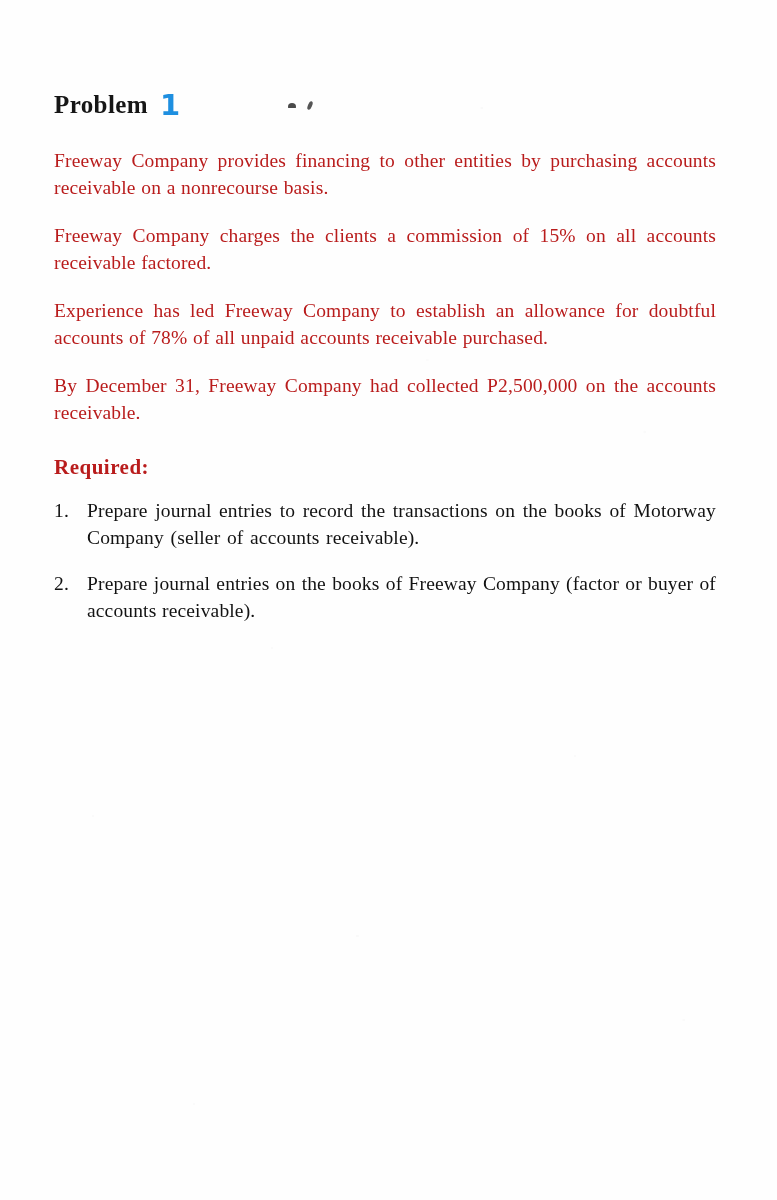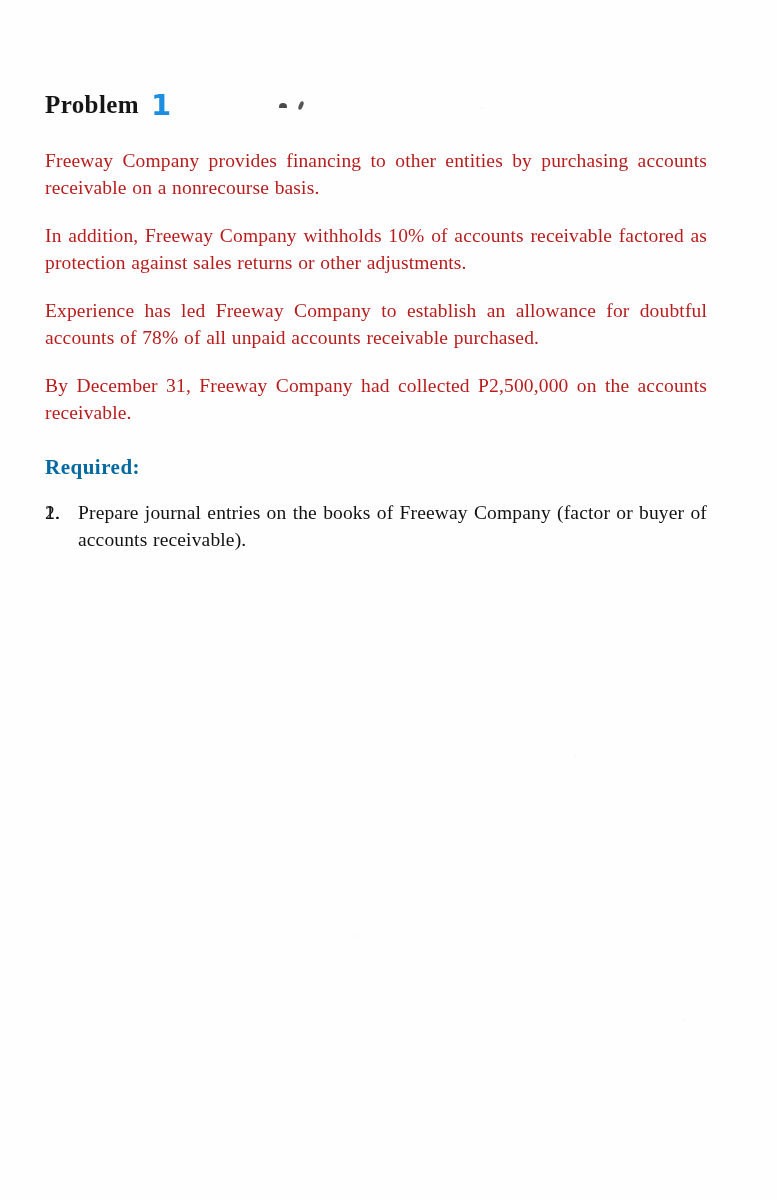--- a/index.html
+++ b/index.html
@@ -40,21 +40,21 @@
       radial-gradient(circle at 74% 63%, rgba(0,0,0,0.04) 0 1.2px, rgba(0,0,0,0) 1.6px),
       radial-gradient(circle at 46% 78%, rgba(0,0,0,0.05) 0 1.1px, rgba(0,0,0,0) 1.5px),
       radial-gradient(circle at 88% 85%, rgba(0,0,0,0.04) 0 1.2px, rgba(0,0,0,0) 1.6px),
       radial-gradient(circle at 25% 92%, rgba(0,0,0,0.045) 0 1px, rgba(0,0,0,0) 1.4px),
       radial-gradient(circle at 55% 30%, rgba(0,0,0,0.035) 0 1.1px, rgba(0,0,0,0) 1.5px),
       radial-gradient(circle at 12% 68%, rgba(0,0,0,0.04) 0 1px, rgba(0,0,0,0) 1.4px);
   }
 
   .content {
     position: absolute;
-    left: 45px;
+    left: 54px;
     top: 88px;
     width: 662px;
   }
 
   
   .problem-heading {
     position: relative;
     font-size: 25px;
     font-weight: bold;
     letter-spacing: 0.4px;
@@ -114,21 +114,21 @@
     word-spacing: 0.6px;
     color: #b91c1c;
   }
   p.para:last-of-type { margin-bottom: 16px; }
 
   .required-heading {
     margin: 29px 0 18px 0;
     font-size: 21px;
     font-weight: bold;
     letter-spacing: 0.5px;
-    color: #0369a1;
+    color: #b91c1c;
   }
 
   ol.required-list {
     list-style: none;
     margin: 0;
     padding: 0;
   }
   ol.required-list > li {
     position: relative;
     padding-left: 33px;
@@ -163,29 +163,30 @@
 
     <div class="problem-heading">
       <span class="word">Problem</span><span class="num">1</span>
       <span class="speck-pair">
         <i class="a"></i>
           <i class="b"></i>
       </span>
     </div>
 
     <p class="para">Freeway Company provides financing to other entities by purchasing accounts receivable on a nonrecourse basis.</p>
-    <p class="para">In addition, Freeway Company withholds 10% of accounts receivable factored as protection against sales returns or other adjustments.</p>
+    <p class="para">Freeway Company charges the clients a commission of 15% on all accounts receivable factored.</p>
     <p class="para">Experience has led Freeway Company to establish an allowance for doubtful accounts of 78% of all unpaid accounts receivable purchased.</p>
     <p class="para">By December 31, Freeway Company had collected P2,500,000 on the accounts receivable.</p>
 
     <div class="required-heading">Required:</div>
 
     <ol class="required-list">
       <li class="loose">
         <span class="marker">1.</span>
+        <span>Prepare journal entries to record the transactions on the books of Motorway Company (seller of accounts receivable).</span>
       </li>
       <li>
         <span class="marker">2.</span>
         <span>Prepare journal entries on the books of Freeway Company (factor or buyer of accounts receivable).</span>
       </li>
     </ol>
 
   </div>
 </div>
 

